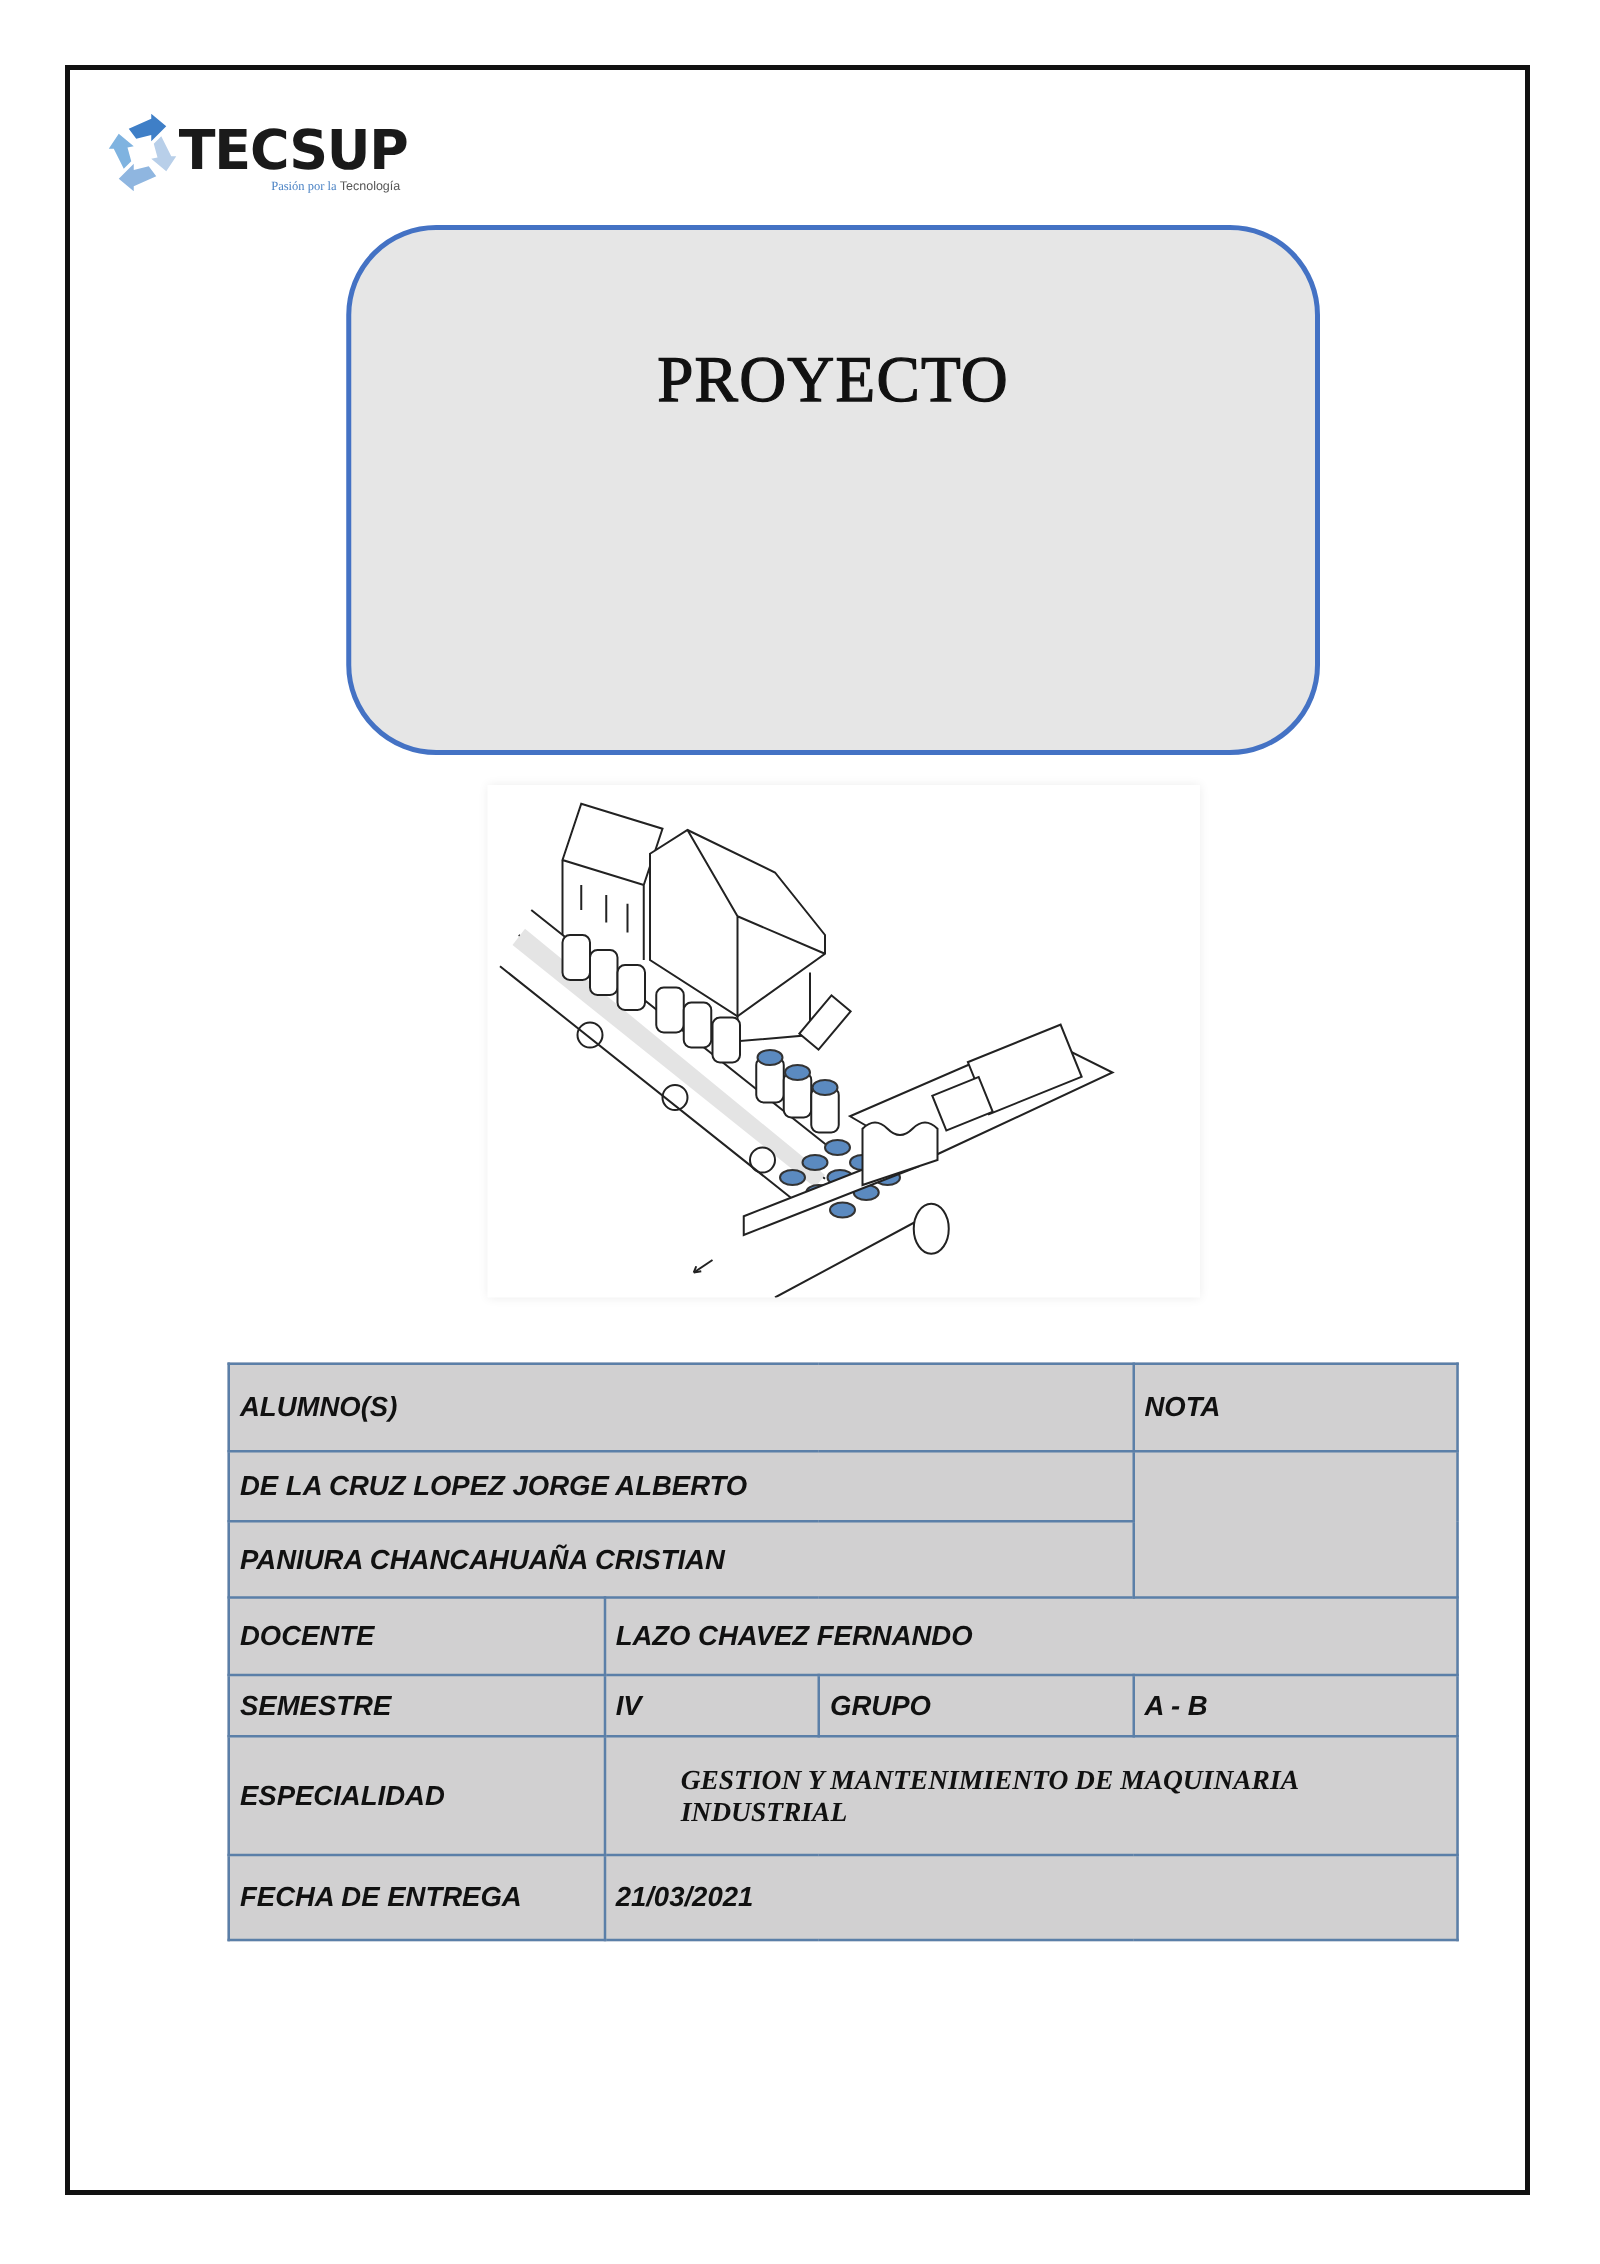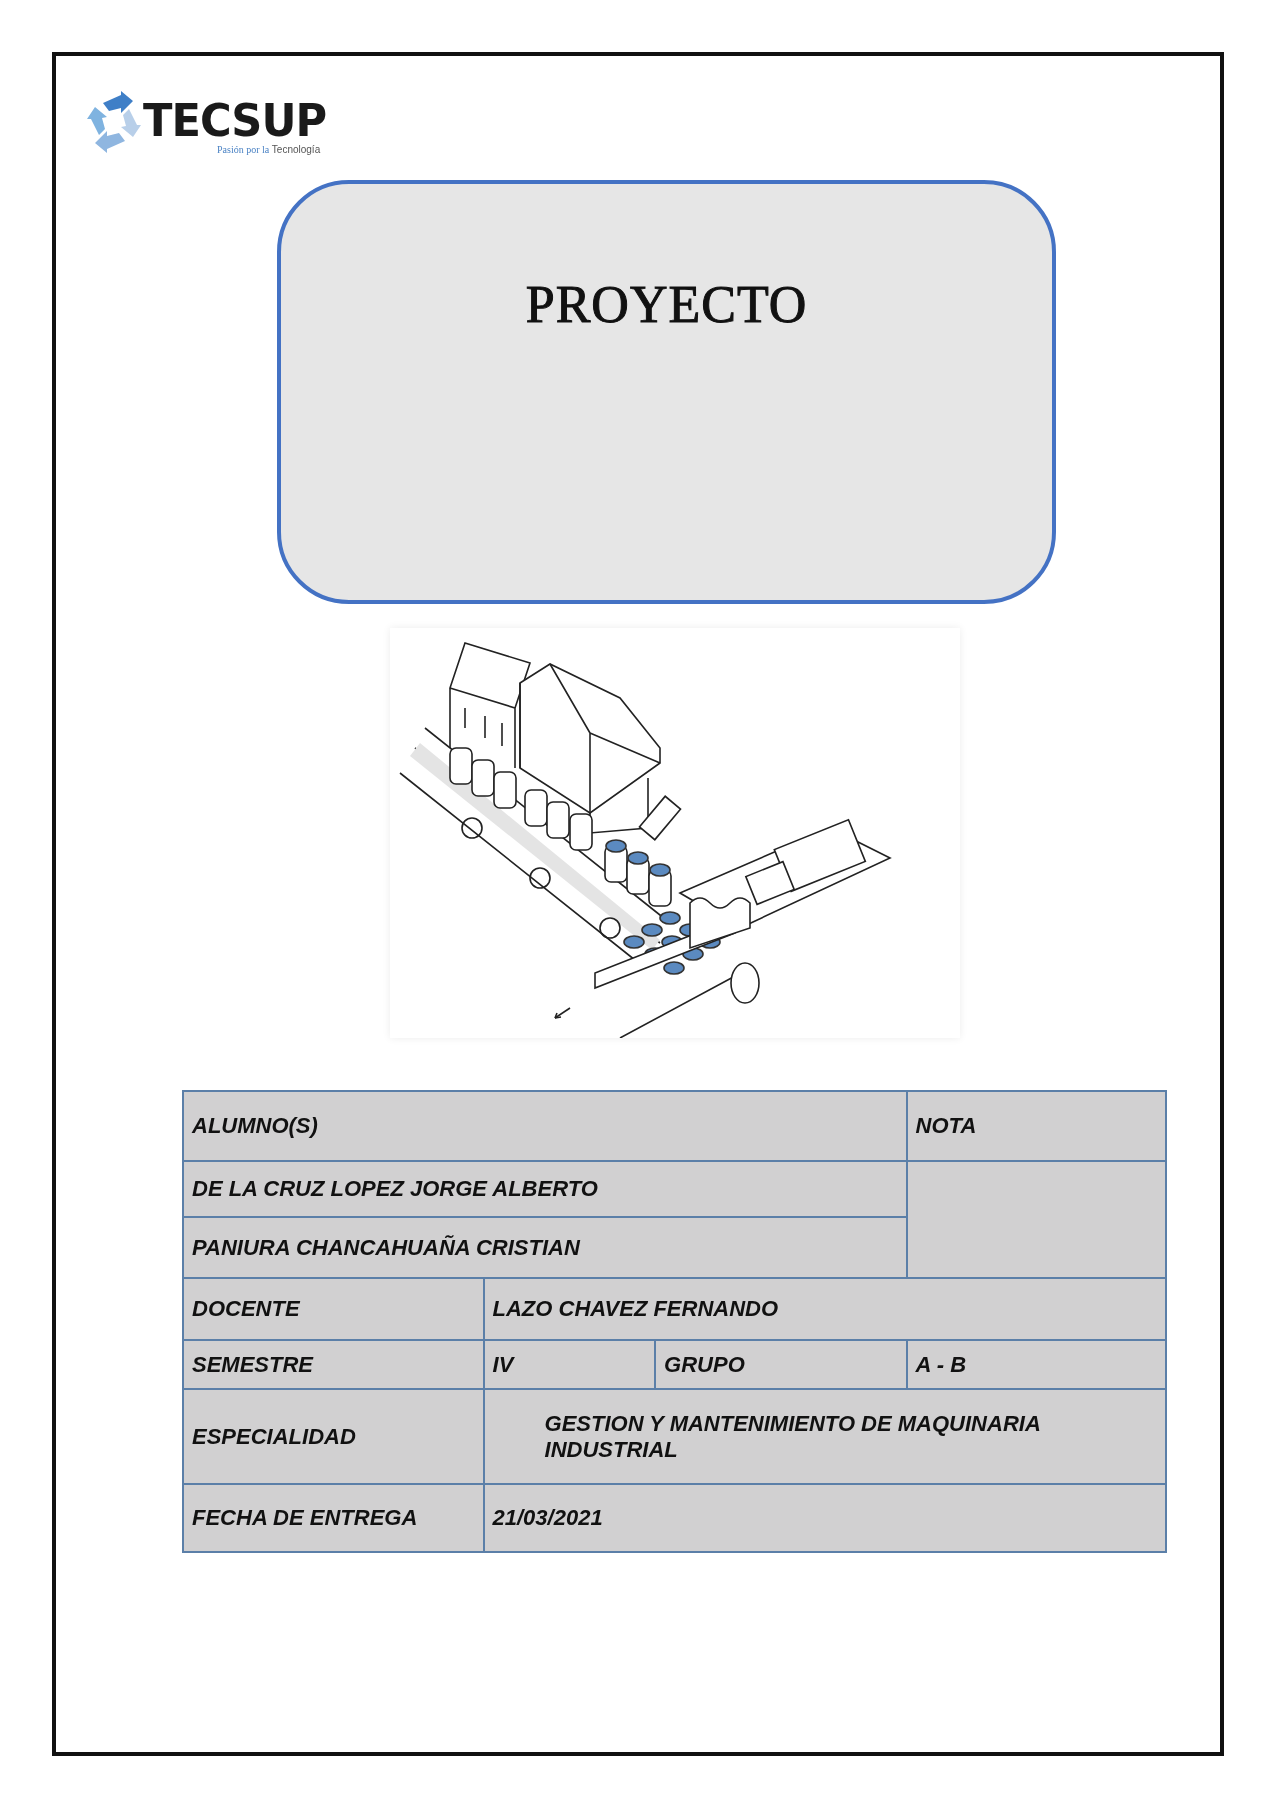--- a/index.html
+++ b/index.html
@@ -150,20 +150,20 @@
     <td colspan="3">LAZO CHAVEZ FERNANDO</td>
   </tr>
   <tr style="height:49px">
     <td>SEMESTRE</td>
     <td>IV</td>
     <td>GRUPO</td>
     <td>A - B</td>
   </tr>
   <tr style="height:95px">
     <td>ESPECIALIDAD</td>
-    <td colspan="3" style="padding:0 60px;">GESTION Y MANTENIMIENTO DE MAQUINARIA INDUSTRIAL</td>
+    <td colspan="3" style="padding:0 60px;font-family:Liberation Serif, serif;">GESTION Y MANTENIMIENTO DE MAQUINARIA INDUSTRIAL</td>
   </tr>
   <tr style="height:68px">
     <td>FECHA DE ENTREGA</td>
     <td colspan="3">21/03/2021</td>
   </tr>
 </tbody>
   </table>
 
 </body></html>

